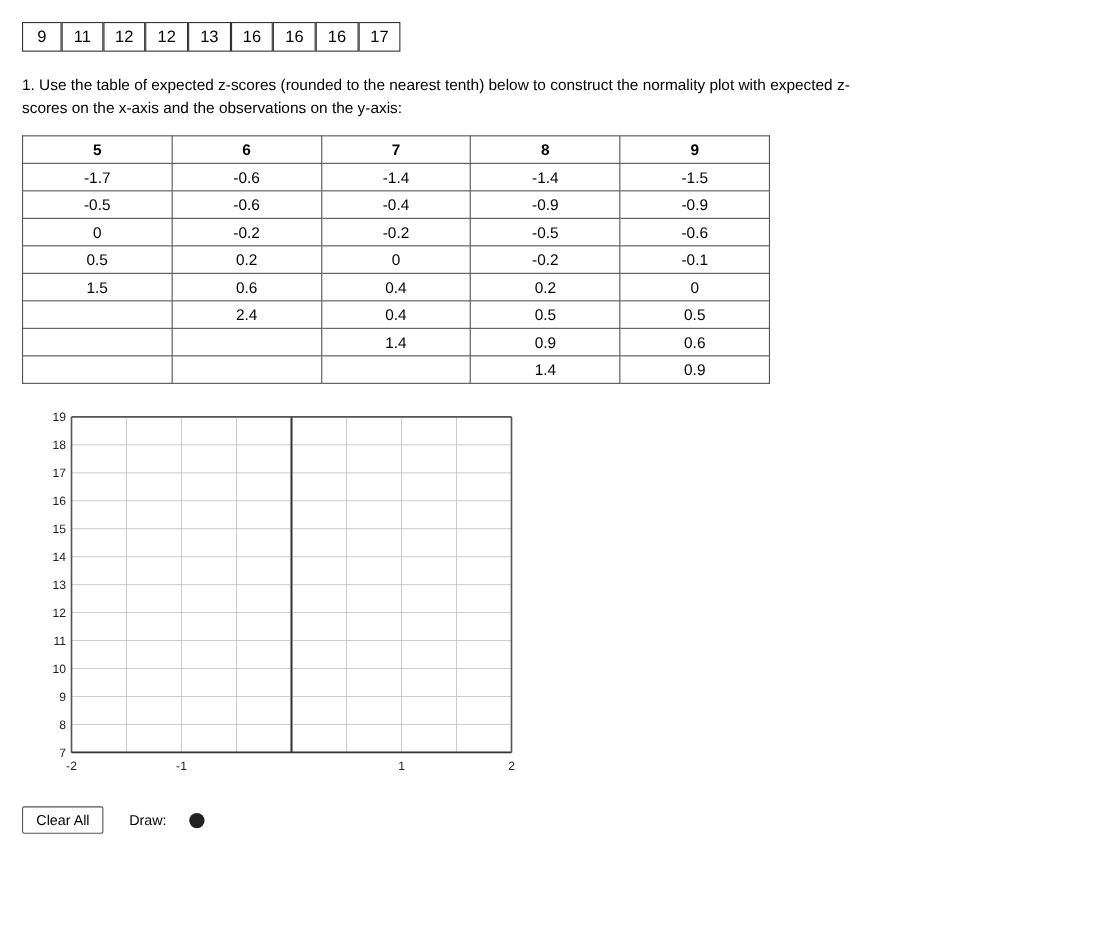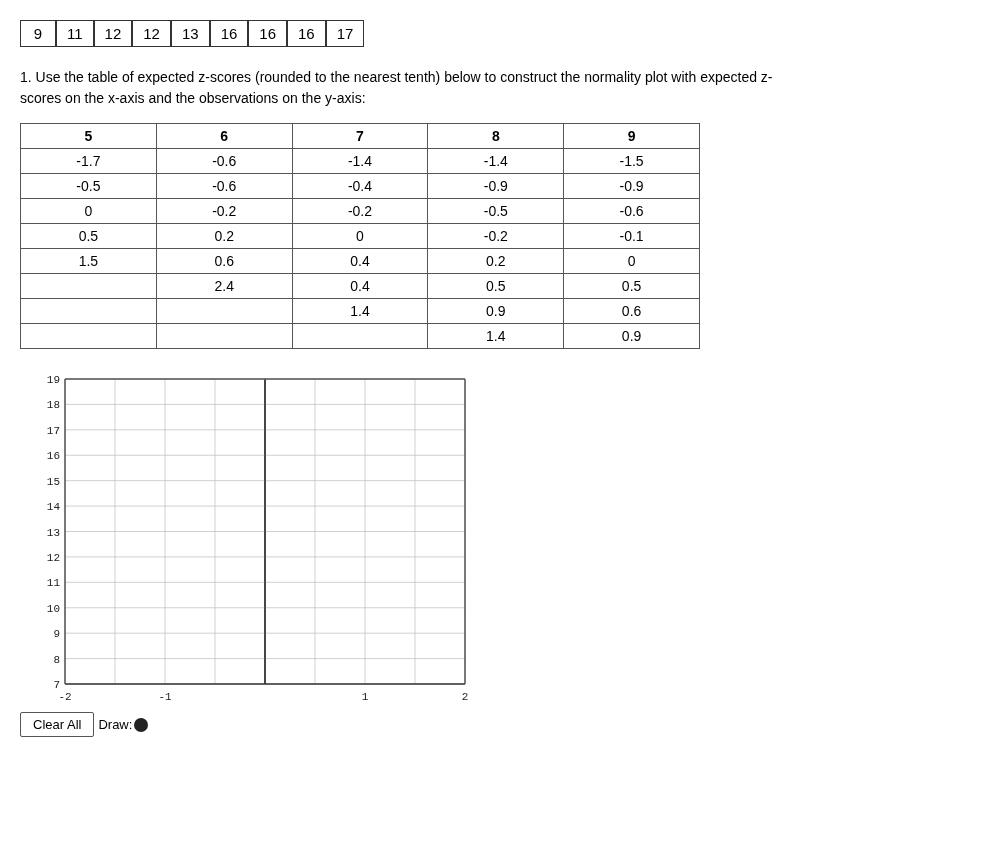--- a/index.html
+++ b/index.html
@@ -49,33 +49,32 @@
     .z-table tr:first-child td {
       font-weight: bold;
       background: #fff;
     }
 
     
     .graph-container {
       position: relative;
       width: 460px;
       height: 340px;
-      margin-bottom: 3px;
-      font-family: Liberation Mono, monospace;
+      margin-bottom: 24px;
     }
     .graph-svg {
       width: 460px;
       height: 340px;
     }
 
     
     .graph-controls {
       display: flex;
       align-items: center;
-      gap: 2px;
+      gap: 21px;
       margin-top: 0;
     }
     .btn-clear-all {
       border: 1.5px solid #555;
       background: #fff;
       padding: 4px 12px;
       font-size: 13px;
       cursor: pointer;
       border-radius: 2px;
     }

